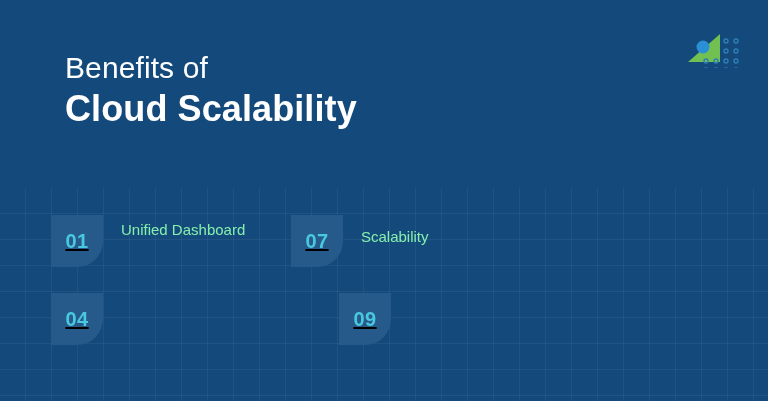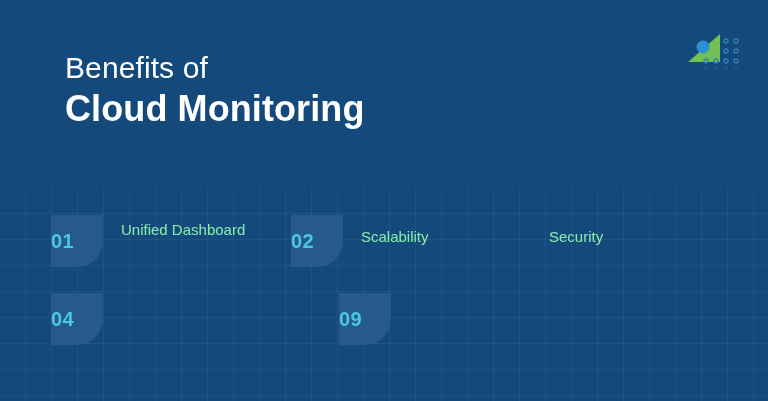--- a/index.html
+++ b/index.html
@@ -73,20 +73,22 @@
     flex:0 0 240px;
   }
   .num-box{
     width:52px;
     height:52px;
     flex:0 0 52px;
     background:#255a8a;
     border-bottom-right-radius:26px;
     display:flex;
     align-items:center;
+    justify-content:center;
+    text-decoration:underline;
   }
   .num-text{
     font-size:20px;
     font-weight:700;
     color:#4ac8e0;
     letter-spacing:0.5px;
   }
   .benefit-label{
     margin-left:18px;
     font-size:15px;
@@ -98,21 +100,21 @@
   }
   .benefit-label.two-line{ padding-top:3px; }
 </style>
 </head>
 <body>
 
 <div id="grid-overlay"></div>
 
 <div id="header">
   <div id="title-line1">Benefits of</div>
-  <div id="title-line2">Cloud Monitoring</div>
+  <div id="title-line2">Cloud Scalability</div>
 </div>
 
 <div id="logo">
   <svg width="60" height="40" viewBox="0 0 60 40" xmlns="http://www.w3.org/2000/svg">
     <g>
       <polygon points="2,34 34,34 34,6" fill="#72bf52"></polygon>
     </g>
     <g>
       <circle cx="17" cy="19" r="6.5" fill="#2a8fd4"></circle>
     </g>
@@ -139,27 +141,26 @@
 
     <div class="benefit-item">
       <div class="num-box">
         <span class="num-text">01</span>
       </div>
       <div class="benefit-label two-line">Unified Dashboard</div>
     </div>
 
     <div class="benefit-item">
       <div class="num-box">
-        <span class="num-text">02</span>
+        <span class="num-text">07</span>
       </div>
       <div class="benefit-label">Scalability</div>
     </div>
 
     <div class="benefit-item">
-      <div class="benefit-label">Security</div>
     </div>
 
   </div>
 
   <div class="benefit-row">
 
     <div class="benefit-item">
       <div class="num-box">
         <span class="num-text">04</span>
       </div>

